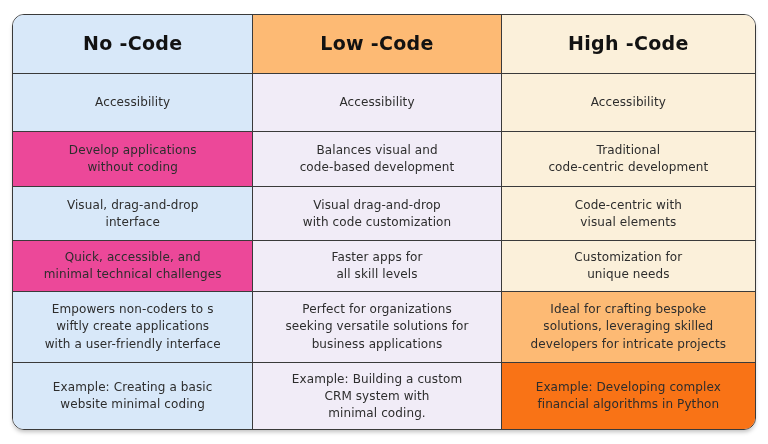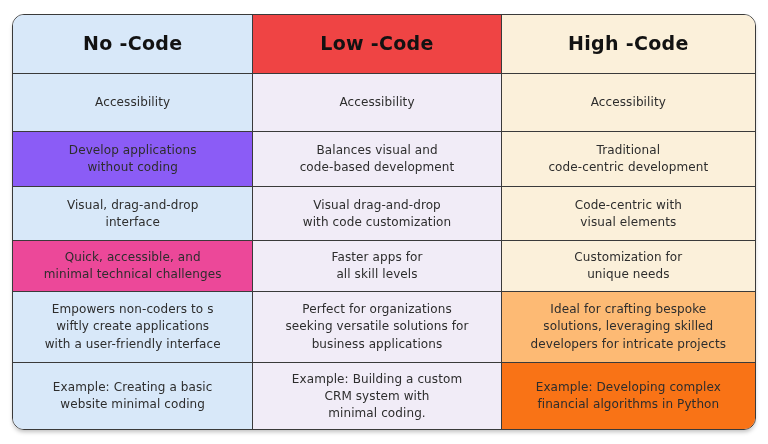--- a/index.html
+++ b/index.html
@@ -57,28 +57,28 @@
   .bt{ border-top:1.6px solid var(--border); }
   .bl{ border-left:1.6px solid var(--border); }
 </style>
 </head>
 <body>
 
 <div class="stage">
   <div class="cmp-table">
 
     <div class="cell header-cell" style="background: rgb(216, 232, 249);">No -Code</div>
-    <div class="cell header-cell bl" style="background: #ef4444;">Low -Code</div>
+    <div class="cell header-cell bl" style="background: #fdba74;">Low -Code</div>
     <div class="cell header-cell bl" style="background: rgb(251, 240, 218);">High -Code</div>
 
     <div class="cell bt" style="background: rgb(216, 232, 249);">Accessibility</div>
     <div class="cell bt bl" style="background: rgb(241, 236, 247);">Accessibility</div>
     <div class="cell bt bl" style="background: rgb(251, 240, 218);">Accessibility</div>
 
-    <div class="cell bt" style="background: #8b5cf6;">Develop applications
+    <div class="cell bt" style="background: #ec4899;">Develop applications
 without coding</div>
     <div class="cell bt bl" style="background: rgb(241, 236, 247);">Balances visual and
 code-based development</div>
     <div class="cell bt bl" style="background: rgb(251, 240, 218);">Traditional
 code-centric development</div>
 
     <div class="cell bt" style="background: rgb(216, 232, 249);">Visual, drag-and-drop
 interface</div>
     <div class="cell bt bl" style="background: rgb(241, 236, 247);">Visual drag-and-drop
 with code customization</div>

